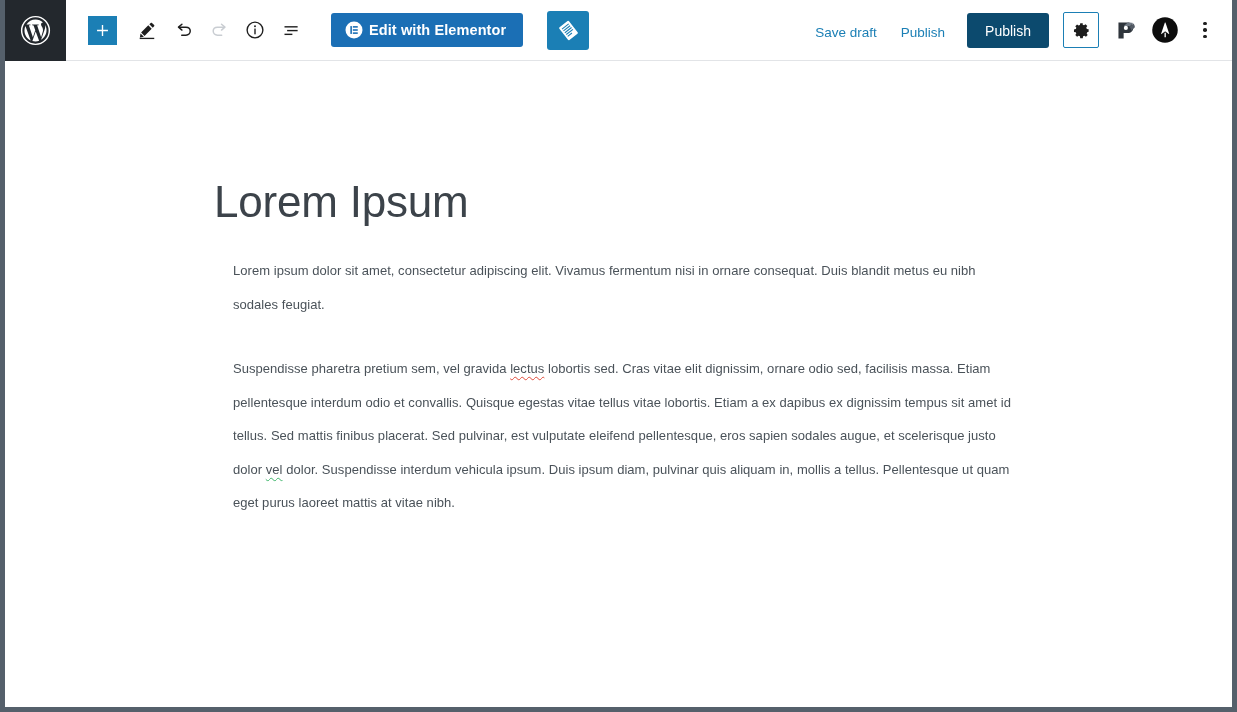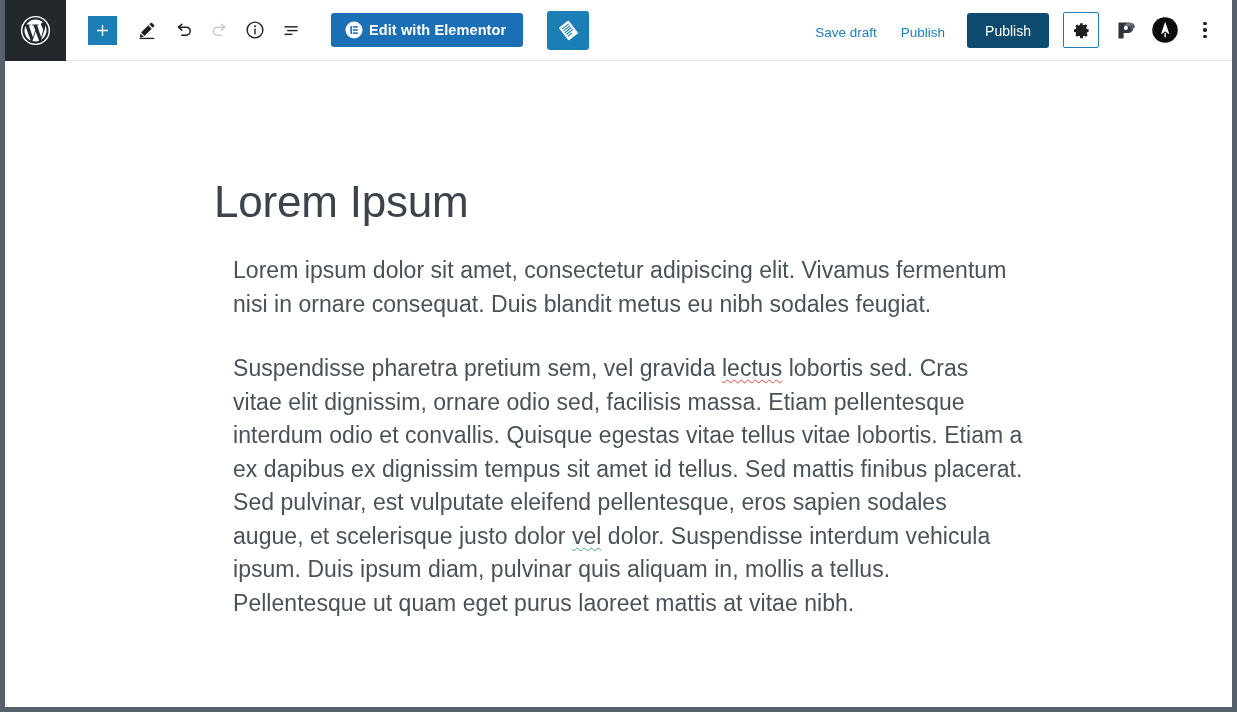--- a/index.html
+++ b/index.html
@@ -226,21 +226,21 @@
   }
 
   #post-content {
     position: absolute;
     left: 228px;
     top: 193px;
     width: 790px;
   }
 
   .post-paragraph {
-    font-size: 23px;
+    font-size: 13px;
     line-height: 33.5px;
     color: #4a5259;
     font-family: "Liberation Sans", sans-serif;
     margin-bottom: 31px;
     letter-spacing: 0.04px;
   }
   .post-paragraph:last-child { margin-bottom: 0; }
 
   
   .spell-error {

